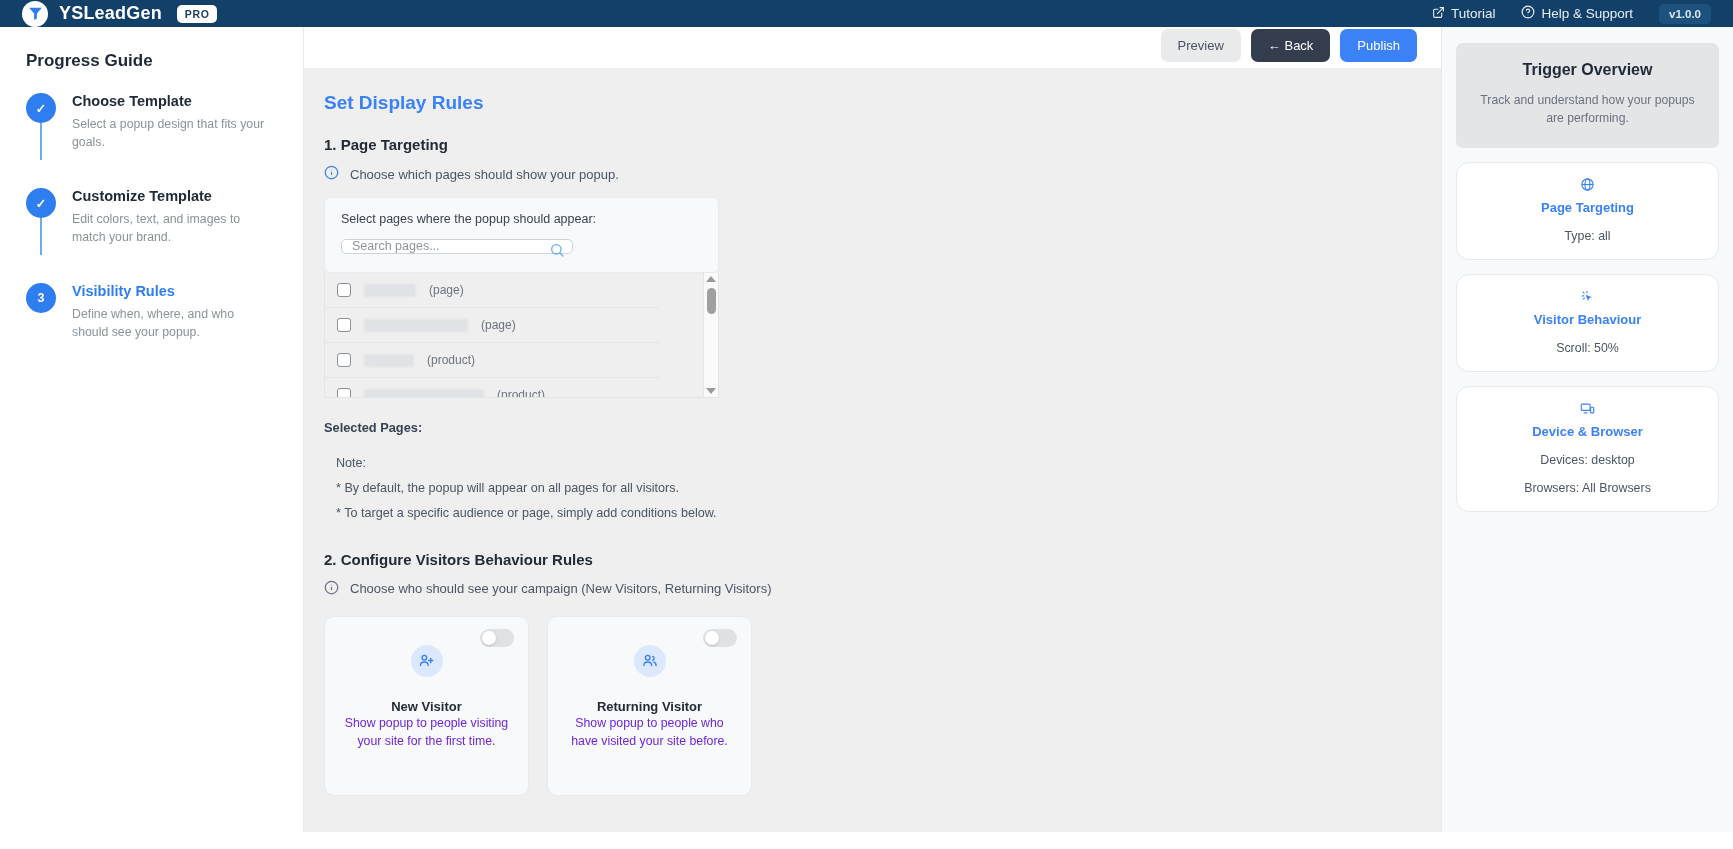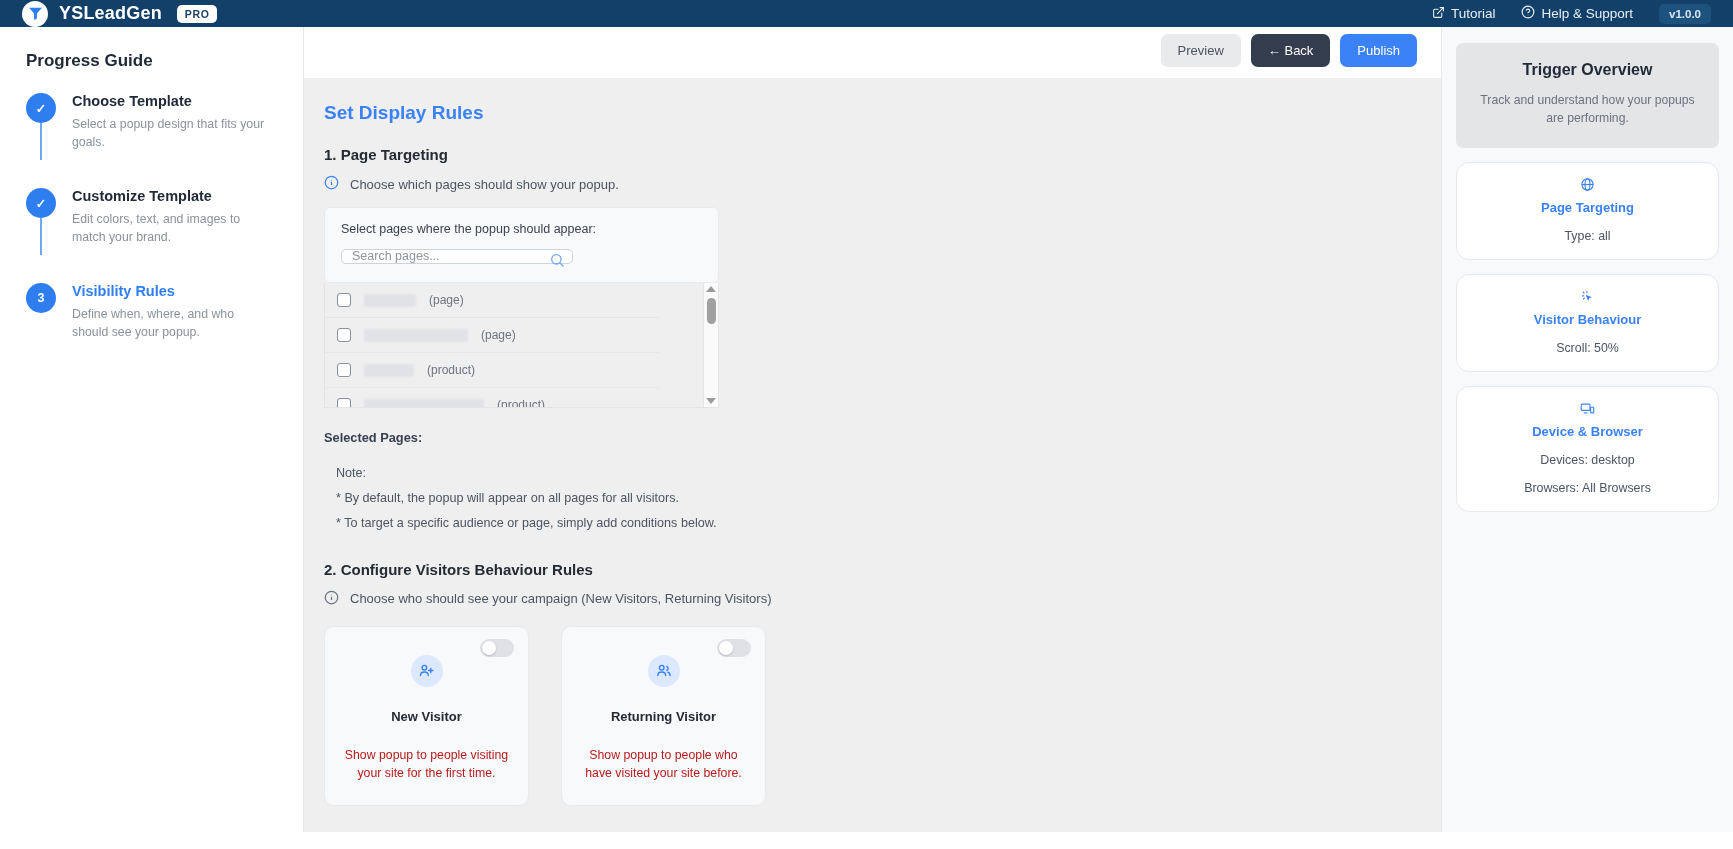--- a/index.html
+++ b/index.html
@@ -61,21 +61,21 @@
     background:#6ea9f2;
   }
   .step:last-child .step-line { display:none; }
   .step-title { font-size:14.5px; font-weight:bold; color:#1f2937; line-height:1.2; }
   .step.active .step-title { color:#2f7ef0; }
   .step-desc { font-size:12.3px; color:#8a929c; margin-top:6px; line-height:1.45; max-width:200px; }
 
   
   .center { flex:1 1 auto; display:flex; flex-direction:column; min-width:0; }
   .toolbar {
-    background:#ffffff; height:51px; display:flex; align-items:center;
+    background:#ffffff; height:41px; display:flex; align-items:center;
     justify-content:flex-end; gap:10px; padding:0 24px 4px 0;
   }
   .btn { font-size:13px; border:none; border-radius:7px; padding:9px 17px; cursor:pointer;
          font-family:"Liberation Sans", sans-serif; }
   .btn-preview { background:#e9eaec; color:#4a5361; }
   .btn-back { background:#343d4e; color:#ffffff; }
   .btn-publish { background:#3b82f6; color:#ffffff; }
 
   .content {
     flex:1 1 auto; background:#efefef; padding:24px 0 0 0; overflow:hidden;
@@ -128,40 +128,40 @@
   .vs-up { border-left:5px solid transparent; border-right:5px solid transparent; border-bottom:6px solid #9a9a9a; }
   .vs-down { border-left:5px solid transparent; border-right:5px solid transparent; border-top:6px solid #9a9a9a; }
   .vs-thumb {
     position:absolute; top:15px; left:3px; width:9px; height:26px;
     border-radius:5px; background:#a0a0a0;
   }
 
   .selected-pages { font-size:12.8px; font-weight:bold; color:#374151; margin:22px 0 16px 0; }
   .note-block { font-size:12.6px; color:#4b5563; line-height:2.0; padding-left:12px; }
 
-  .cards-row { display:flex; gap:32px; margin-top:18px;align-items:flex-end; }
+  .cards-row { display:flex; gap:18px; margin-top:18px;align-items:flex-end; }
   .vcard {
     width:205px; height:180px; background:#f7f9fb; border:1px solid #e7ebee;
     border-radius:10px; position:relative; padding:22px 18px; text-align:center;
   }
   .vcard-ico {
     width:32px; height:32px; border-radius:50%; background:#dbe8fd;
     display:flex; align-items:center; justify-content:center; margin:6px auto 0 auto;
     color:#3b82f6;
   }
   .toggle {
     position:absolute; top:12px; right:14px; width:34px; height:18px;
     background:#dfe1e5; border-radius:10px; cursor:pointer;
   }
   .toggle::after {
     content:""; position:absolute; top:2px; left:2px; width:14px; height:14px;
     border-radius:50%; background:#ffffff; box-shadow:0 1px 2px rgba(0,0,0,.18);
   }
   .vcard-title { font-size:13px; font-weight:bold; color:#242b35; margin-top:22px; }
-  .vcard-desc { font-size:12.3px; color:#b91c1c; line-height:1.5; margin-top:22px; }
+  .vcard-desc { font-size:12.3px; color:#6d28d9; line-height:1.5; }
 
   
   .rightpanel {
     width:292px; flex:0 0 292px; background:#f7f9fb;
     border-left:1px solid #e7e9ec; padding:16px 14px;
   }
   .overview-head {
     background:#e4e5e7; border-radius:7px; padding:18px 18px 20px 18px; text-align:center;
   }
   .overview-title { font-size:16px; font-weight:bold; color:#1f2937; }

